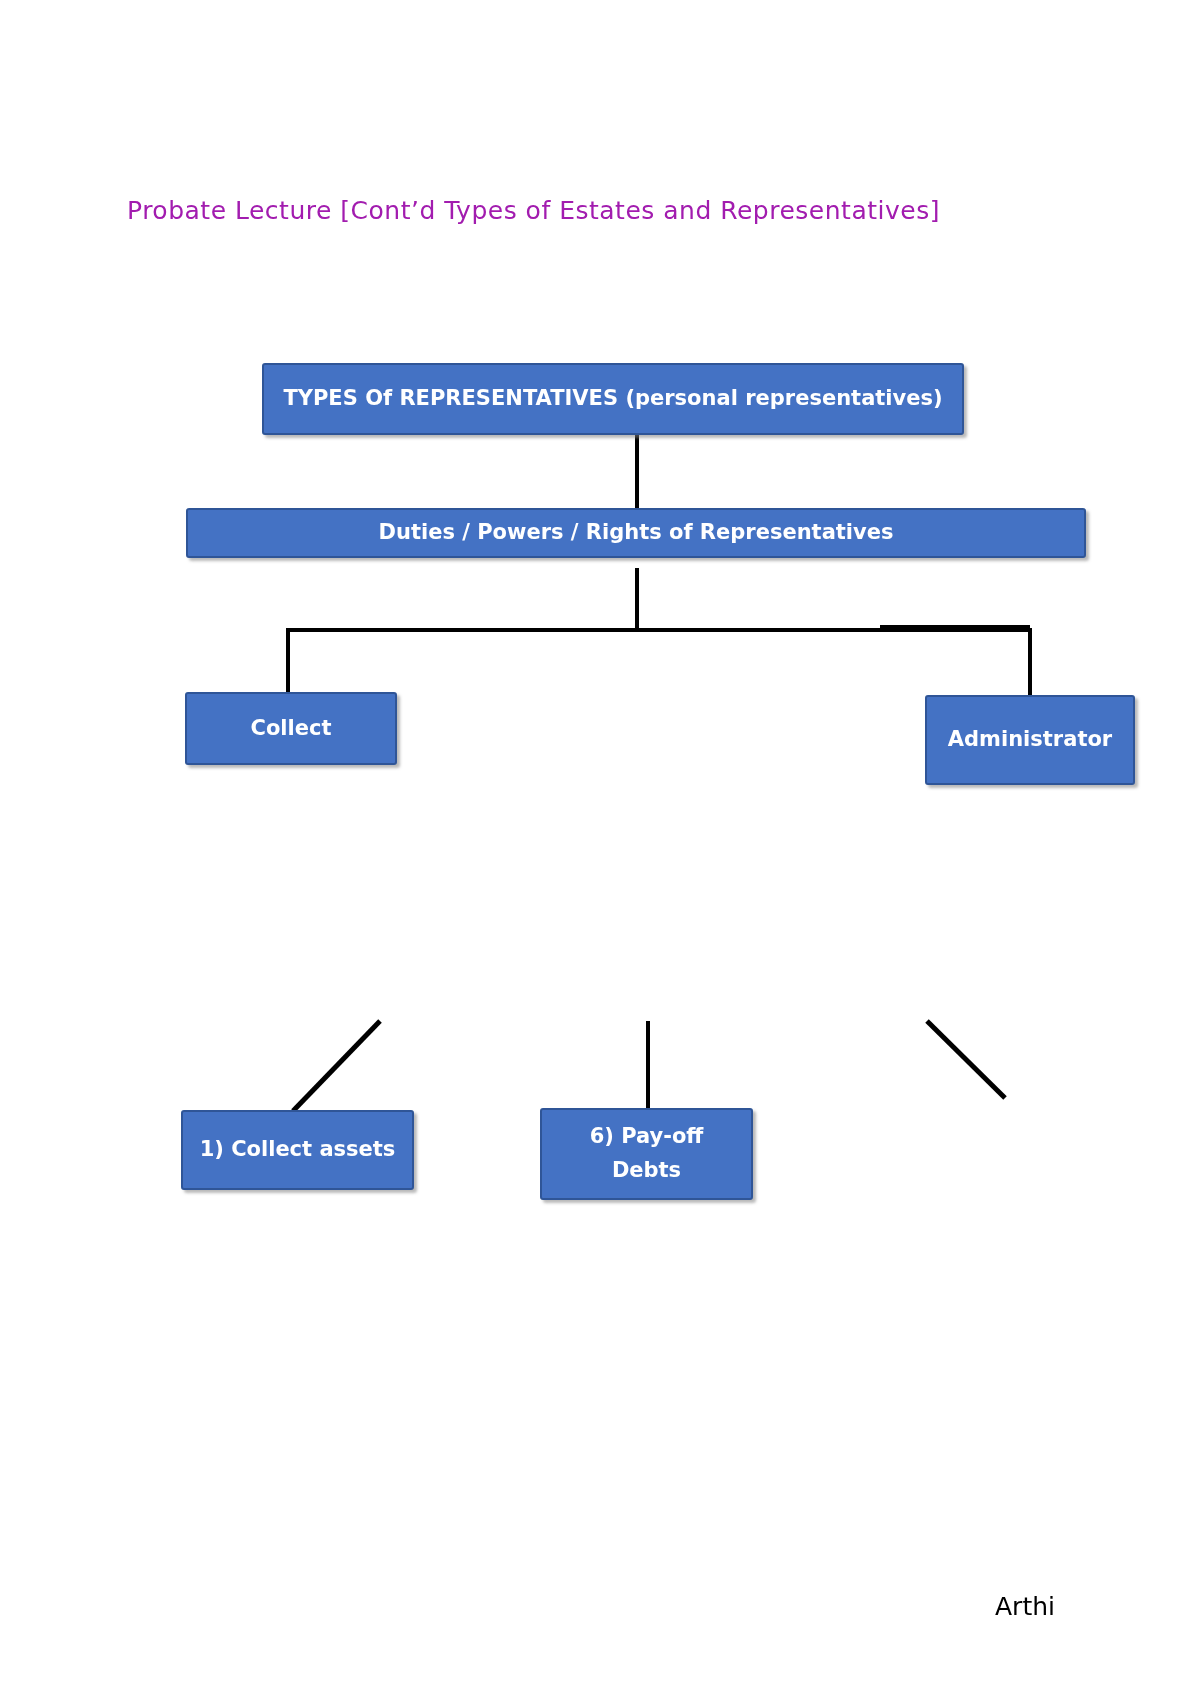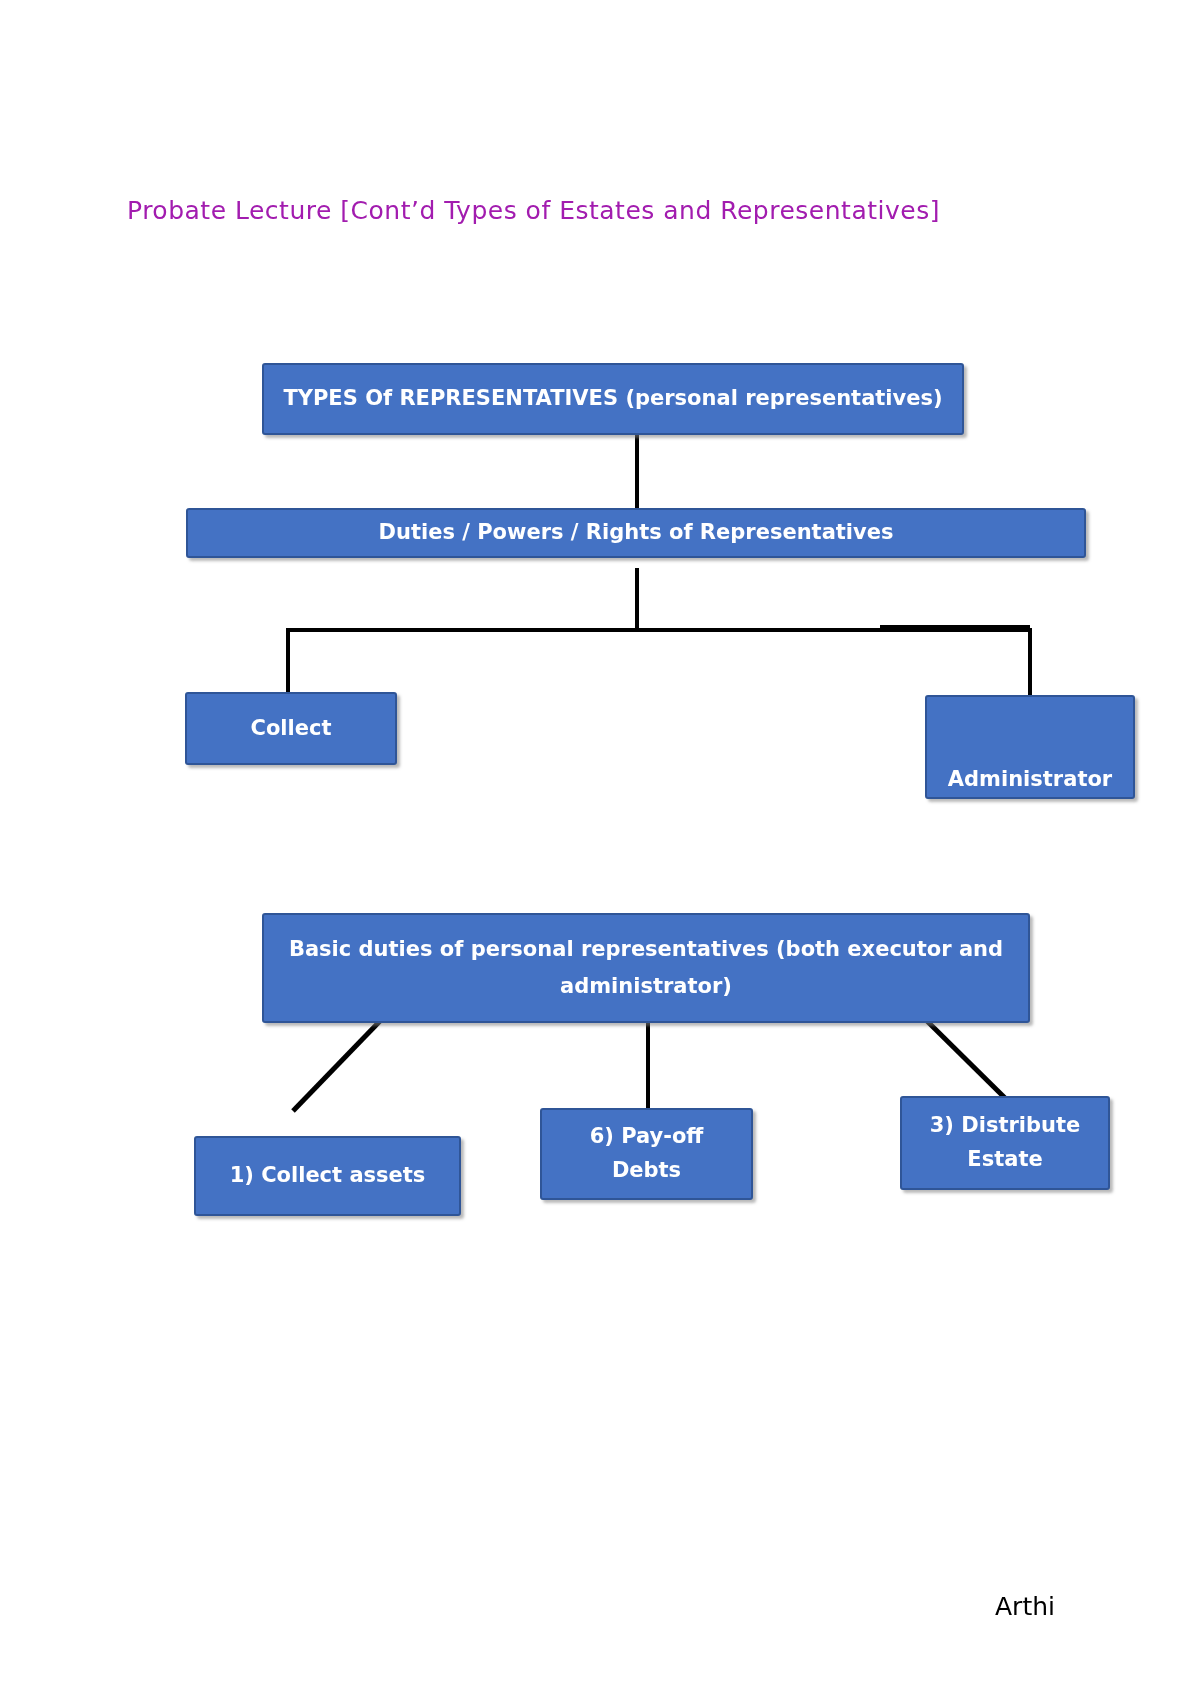--- a/index.html
+++ b/index.html
@@ -40,23 +40,23 @@
     justify-content: center;
     text-align: center;
     font-size: 21px;
     font-weight: 600;
     line-height: 1.6;
     box-shadow: 3px 3px 3px rgba(130,130,130,0.55);
   }
   .node-types       { left: 262px; top: 363px;  width: 702px; height: 72px;  }
   .node-duties      { left: 186px; top: 508px;  width: 900px; height: 50px;  }
   .node-executor    { left: 185px; top: 692px;  width: 212px; height: 73px;  }
-  .node-admin       { left: 925px; top: 695px;  width: 210px; height: 104px; align-items: flex-end;  }
+  .node-admin       { left: 925px; top: 695px;  width: 210px; height: 90px;  }
   .node-basic       { left: 262px; top: 913px;  width: 768px; height: 110px; padding: 0 24px; line-height: 1.75; }
-  .node-collect     { left: 194px; top: 1110px; width: 267px; height: 80px; margin-top: 26px;  }
+  .node-collect     { left: 181px; top: 1110px; width: 233px; height: 80px;  }
   .node-payoff      { left: 540px; top: 1108px; width: 213px; height: 92px;  padding: 0 28px; }
   .node-distribute  { left: 900px; top: 1096px; width: 210px; height: 94px;  padding: 0 14px; }
   .signature {
     position: absolute;
     left: 995px;
     top: 1592px;
     font-size: 25px;
     color: #000000;
   }
 </style>
@@ -88,31 +88,25 @@
   </div>
 
   <div class="node node-executor">
     <span>Collect</span>
   </div>
 
   <div class="node node-admin">
     <span>Administrator</span>
   </div>
 
-  <div class="node node-basic">
-    <span>Basic duties of personal representatives (both executor and administrator)</span>
-  </div>
 
   <div class="node node-collect">
     <span>1) Collect assets</span>
   </div>
 
   <div class="node node-payoff">
     <span>6) Pay-off Debts</span>
   </div>
 
-  <div class="node node-distribute">
-    <span>3) Distribute Estate</span>
-  </div>
 
   <div class="signature">Arthi</div>
 
 </div>
 
 </body></html>

